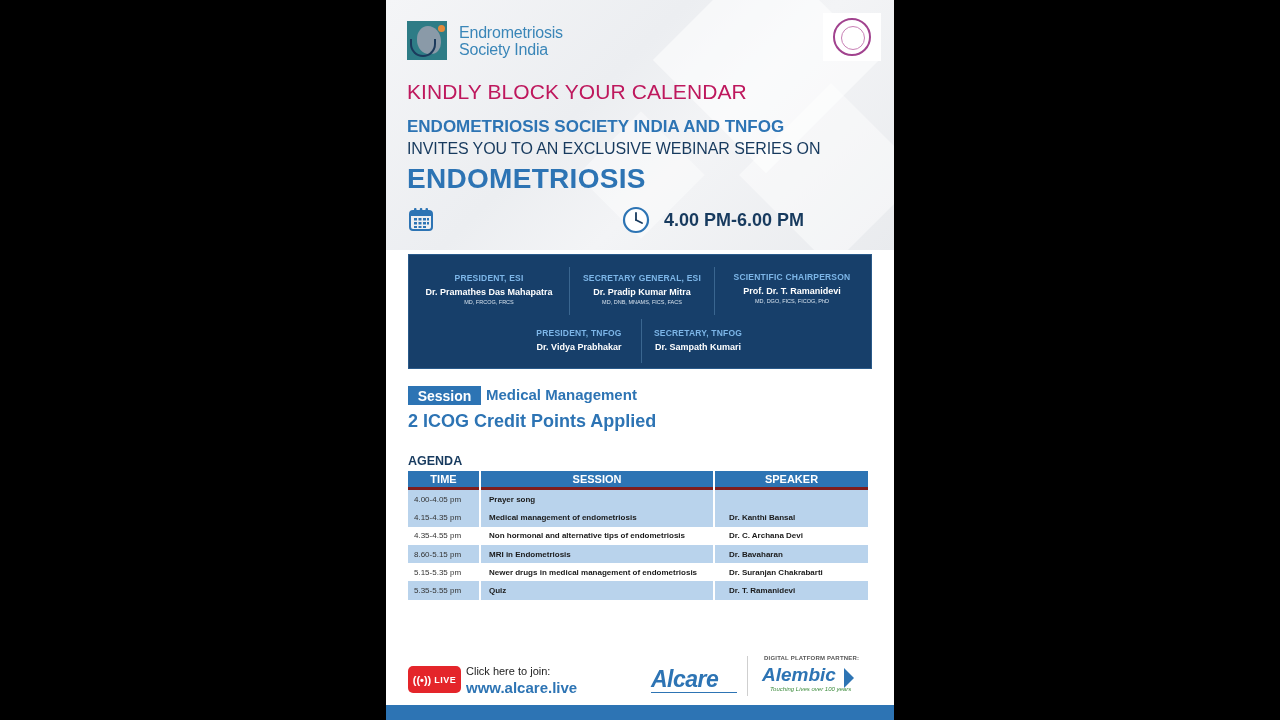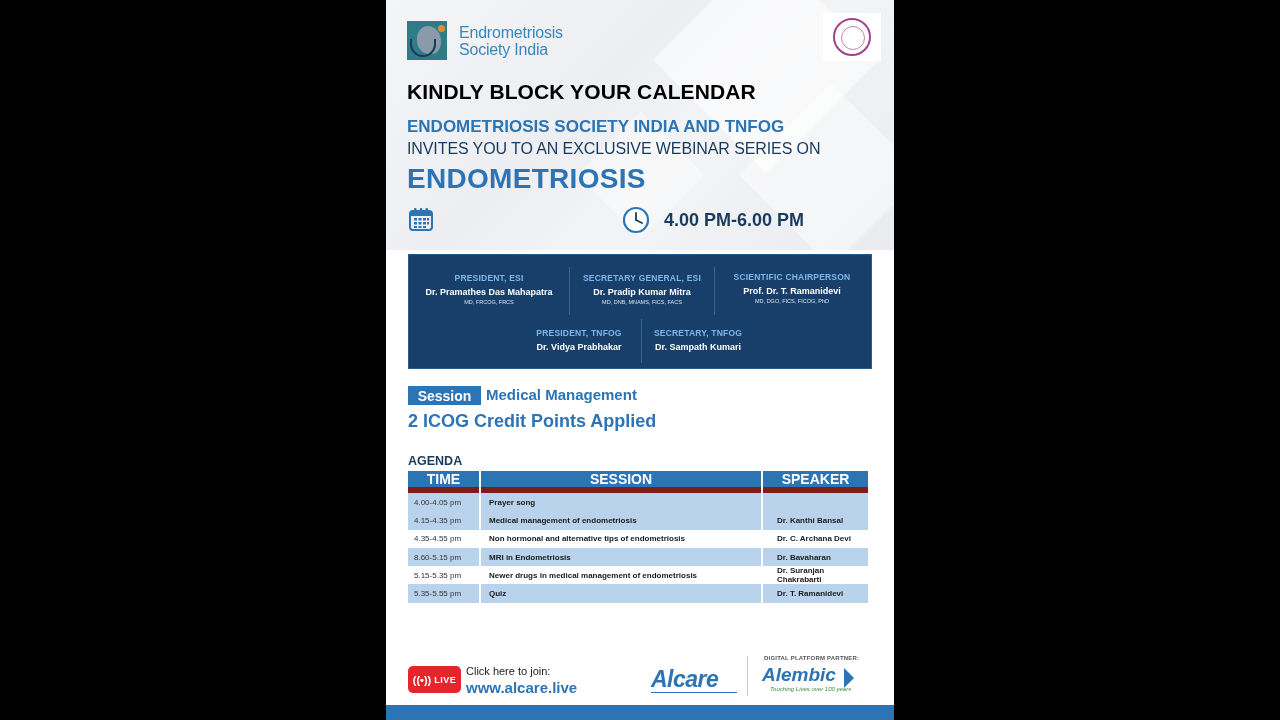--- a/index.html
+++ b/index.html
@@ -26,21 +26,21 @@
   .esi-emblem { width: 40px; height: 39px; background: #2e7c86; position: relative; overflow: hidden; }
   .esi-emblem .blob { position: absolute; left: 10px; top: 5px; width: 24px; height: 28px; background: #8a9aa8; border-radius: 45% 55% 40% 50%; }
   .esi-emblem .dot { position: absolute; right: 2px; top: 4px; width: 7px; height: 7px; background: #e58a3a; border-radius: 50%; }
   .esi-emblem .arc { position: absolute; left: 3px; top: 18px; width: 26px; height: 18px; border: 2px solid #1b3a5c; border-top: none; border-radius: 0 0 14px 14px; }
   .esi-text { color: #3a86b8; font-size: 16px; line-height: 17px; letter-spacing: -0.2px; }
 
   .tnfog-logo { left: 437px; top: 13px; width: 58px; height: 48px; background: #fff; display: flex; align-items: center; justify-content: center; }
   .tnfog-ring { width: 38px; height: 38px; border-radius: 50%; border: 2px solid #a1428e; position: relative; }
   .tnfog-ring::after { content: ""; position: absolute; left: 6px; top: 6px; width: 22px; height: 22px; border-radius: 50%; border: 1px solid #c87fb5; }
 
-  .title1 { left: 21px; top: 80px; font-size: 21px; font-weight: bold; color: #000000; letter-spacing: 0.1px; }
+  .title1 { left: 21px; top: 80px; font-size: 21px; font-weight: normal; color: #be185d; letter-spacing: 0.1px; }
   .title2 { left: 21px; top: 117px; font-size: 17px; font-weight: bold; color: #2d74b4; }
   .title3 { left: 21px; top: 140px; font-size: 16px; color: #173a5e; letter-spacing: -0.1px; }
   .title4 { left: 21px; top: 163px; font-size: 28px; font-weight: bold; color: #2d74b4; letter-spacing: 0.3px; }
 
   .date-row { left: 22px; top: 206px; display: flex; align-items: center; }
   .cal-icon { width: 26px; height: 26px; }
   .date-text { margin-left: 10px; font-size: 22px; font-weight: bold; color: #173a5e; }
   .date-text sup { font-size: 11px; vertical-align: 10px; }
   .time-row { left: 236px; top: 206px; display: flex; align-items: center; }
   .clock-icon { width: 28px; height: 28px; }
@@ -58,25 +58,25 @@
   .vline { position: absolute; width: 1px; background: #3a6690; }
 
   
   .session-tag { left: 22px; top: 386px; width: 73px; height: 19px; background: #2d74b4; color: #fff; font-size: 14px; font-weight: bold; text-align: center; line-height: 20px; }
   .session-name { left: 100px; top: 386px; font-size: 15px; font-weight: bold; color: #2d74b4; }
   .credits { left: 22px; top: 411px; font-size: 18px; font-weight: bold; color: #2d74b4; }
   .agenda-label { left: 22px; top: 454px; font-size: 12.5px; font-weight: bold; color: #173a5e; }
 
   
   .agenda-table { left: 22px; top: 471px; width: 464px; border-collapse: separate; border-spacing: 2px 0; margin-left: -2px; }
-  .agenda-table th { background: #2d74b4; color: #fff; font-size: 14px; font-weight: bold; height: 19px; text-align: center; border-bottom: 6px solid #7f1d1d; }
+  .agenda-table th { background: #2d74b4; color: #fff; font-size: 11px; font-weight: bold; height: 19px; text-align: center; border-bottom: 3px solid #7f1d1d; }
   .agenda-table td { font-size: 8px; height: 18.3px; color: #1a1a1a; }
   .agenda-table tr.alt td { background: #b9d3ec; }
   .agenda-table td.t { padding-left: 6px; width: 71px; color: #333; }
-  .agenda-table td.s { padding-left: 8px; width: 280px; font-weight: bold; }
+  .agenda-table td.s { padding-left: 8px; width: 232px; font-weight: bold; }
   .agenda-table td.p { padding-left: 14px; font-weight: bold; }
 
   
   .live-badge { left: 22px; top: 666px; width: 53px; height: 27px; background: #e4252a; border-radius: 5px; color: #fff; display: flex; align-items: center; justify-content: center; gap: 3px; }
   .live-badge .wave { font-size: 11px; font-weight: bold; }
   .live-badge .lbl { font-size: 9px; font-weight: bold; letter-spacing: 0.5px; }
   .join-label { left: 80px; top: 665px; font-size: 11px; color: #222; }
   .join-url { left: 80px; top: 679px; font-size: 15px; font-weight: bold; color: #2d74b4; }
 
   .alcare-logo { left: 265px; top: 666px; font-size: 23px; font-weight: bold; font-style: italic; color: #2d74b4; letter-spacing: -0.5px; }

